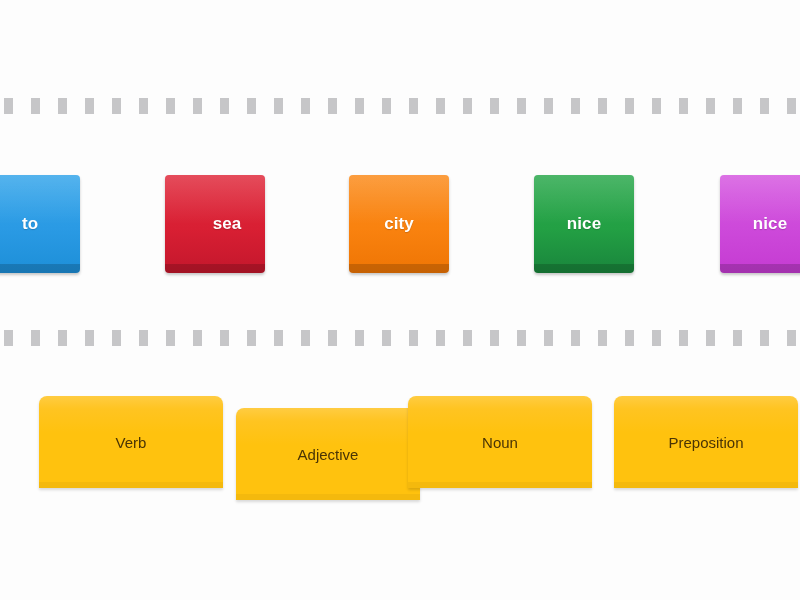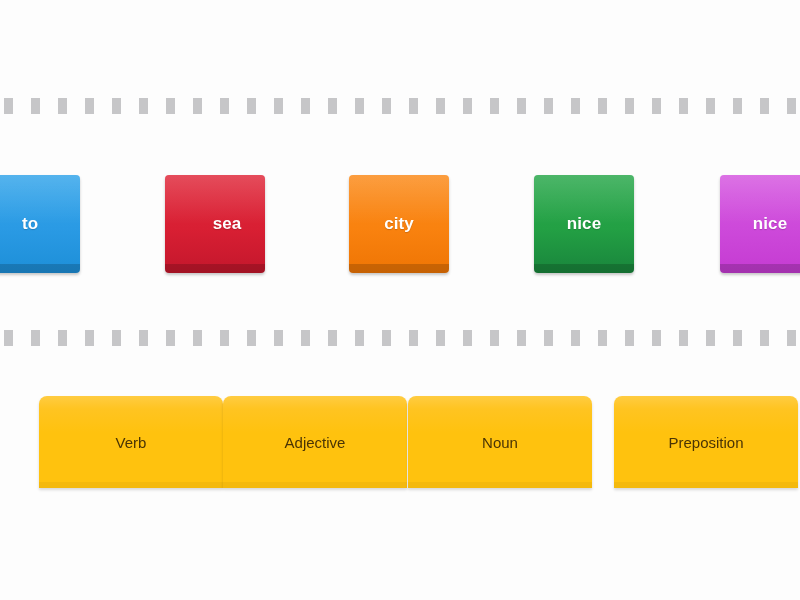--- a/index.html
+++ b/index.html
@@ -128,21 +128,21 @@
   .cat-tile::after {
     content: "";
     position: absolute;
     left: 0; right: 0; bottom: 0;
     height: 6px;
     background: rgba(0,0,0,0.045);
     z-index: 1;
   }
 
   #cat-tile-0 { left: 39px;  }
-  #cat-tile-1 { left: 223px; }
+  #cat-tile-1 { left: 236px; margin-top: 12px; }
   #cat-tile-2 { left: 408px; }
   #cat-tile-3 { left: 614px; }
 </style>
 </head>
 <body>
 
 <div id="game-board">
 
   <div class="dash-line" id="dash-line-top">
       <span class="dash" style="left: 4px; width: 9px; background: rgb(198, 198, 200);"></span>

